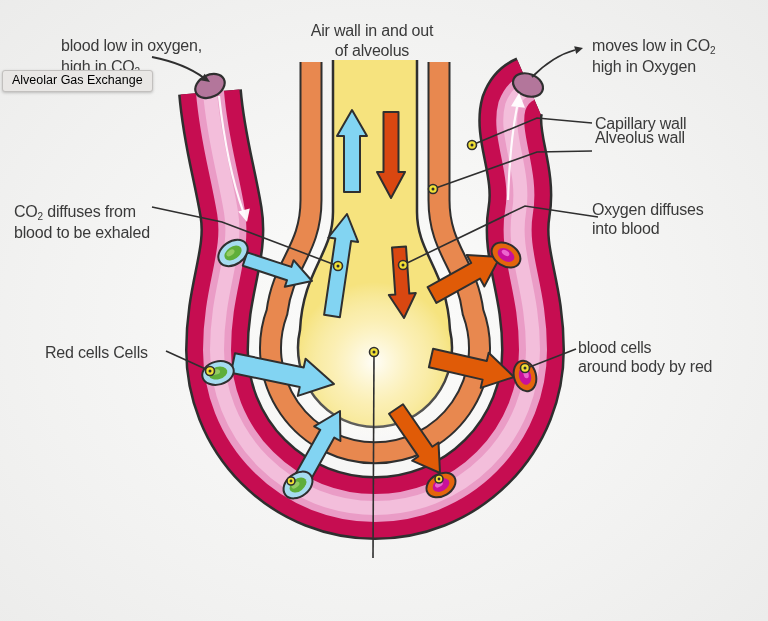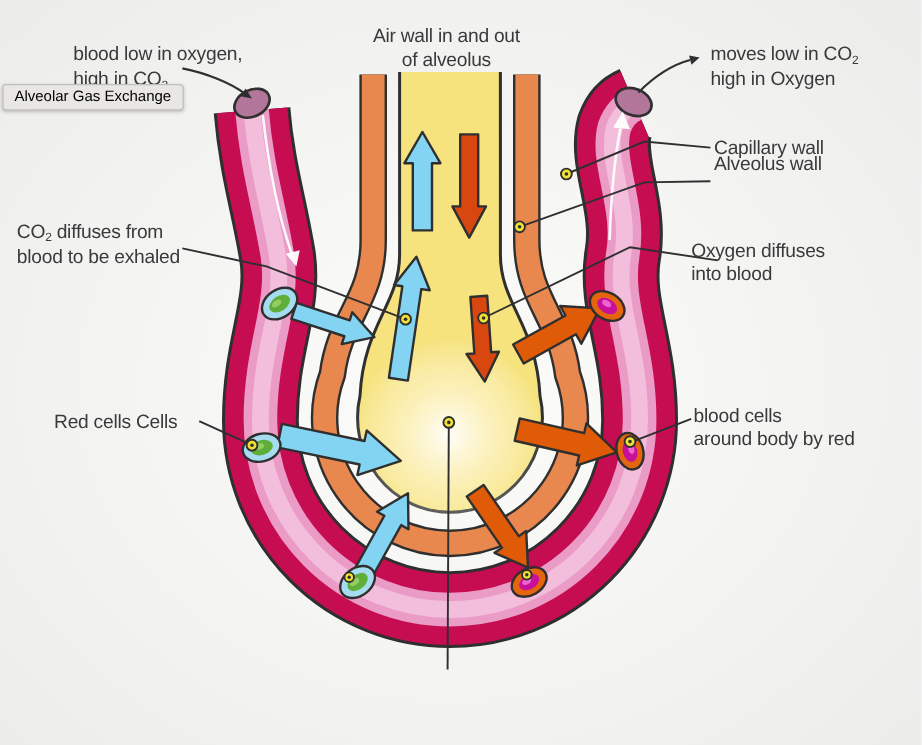--- a/index.html
+++ b/index.html
@@ -205,31 +205,31 @@
 </div>
 
 <div class="lbl" style="left:595px;top:114px">
   <span class="ln">Capillary wall</span>
 </div>
 
 <div class="lbl" style="left:595px;top:128px">
   <span class="ln">Alveolus wall</span>
 </div>
 
-<div class="lbl tight" style="left:576px;top:200px">
+<div class="lbl tight" style="left:592px;top:200px">
   <span class="ln">Oxygen diffuses</span>
   <span class="ln">into blood</span>
 </div>
 
 <div class="lbl tight" style="left:578px;top:338px">
   <span class="ln">blood cells</span>
   <span class="ln">around body by red</span>
 </div>
 
-<div class="lbl loose" style="left:14px;top:183px">
+<div class="lbl loose" style="left:14px;top:201px">
   <span class="ln"><span>CO</span><sub>2</sub><span> diffuses from</span></span>
   <span class="ln">blood to be exhaled</span>
 </div>
 
 <div class="lbl" style="left:45px;top:343px">
   <span class="ln">Red cells Cells</span>
 </div>
 
 <div class="lbl ctr" style="left:288px;top:567px;width:172px;line-height:18px">
 </div>

